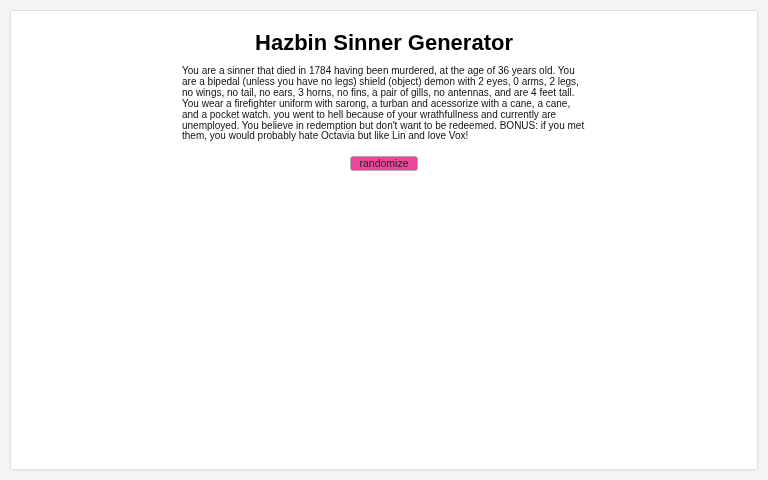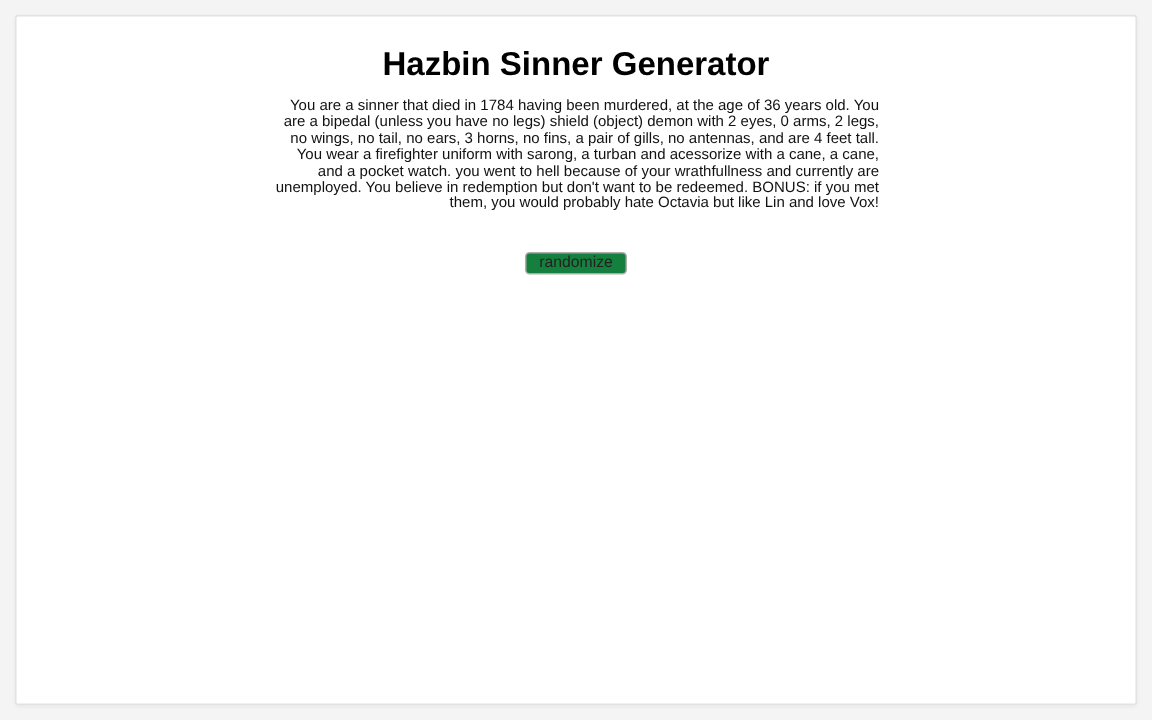--- a/index.html
+++ b/index.html
@@ -27,34 +27,34 @@
   }
   .title {
     margin: 0;
     font-size: 22px;
     line-height: 24px;
     font-weight: bold;
     color: #000000;
   }
   .description {
     width: 404px;
-    margin: 11px auto 16px auto;
+    margin: 11px auto 4px auto;
     font-size: 10px;
     line-height: 10.9px;
     color: #111111;
-    text-align: right;
+    text-align: left;
   }
   .randomize-btn {
     margin-top: 10px;
     font-family: "Liberation Sans", sans-serif;
     font-size: 10.5px;
     line-height: 11px;
     padding: 1px 8px;
     color: #222222;
-    background: #15803d;
+    background: #ec4899;
     border: 1px solid #ababab;
     border-radius: 3px;
     cursor: pointer;
   }
 </style>
 </head>
 <body>
 
 <div class="panel">
   <h1 class="title">Hazbin Sinner Generator</h1>

